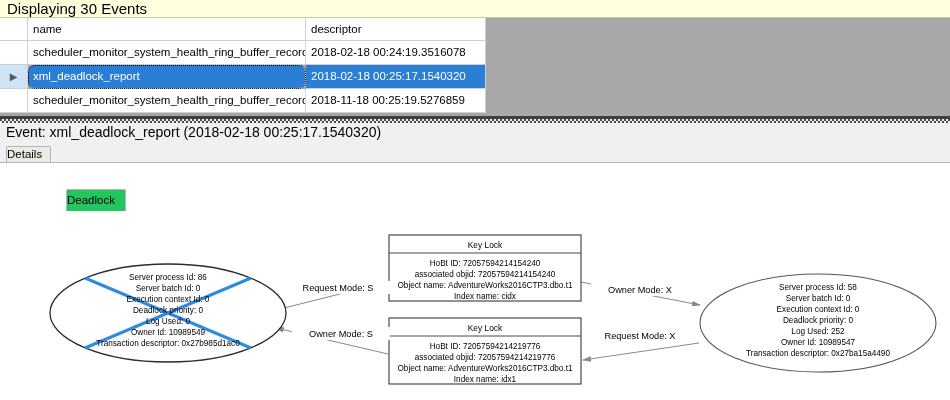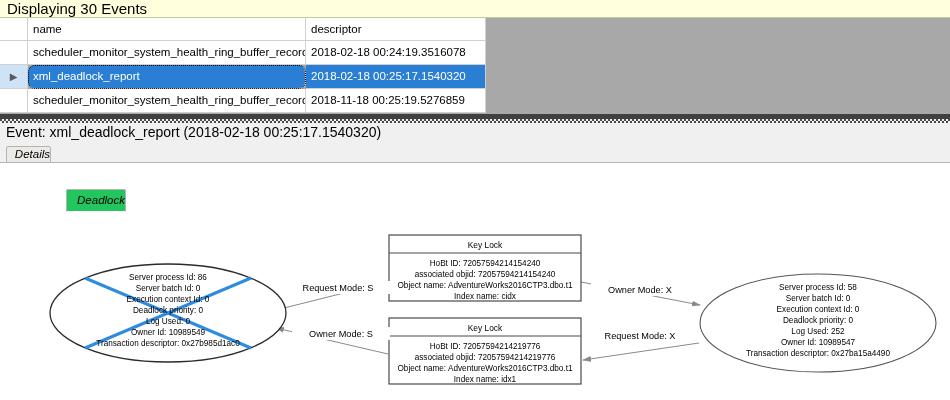--- a/index.html
+++ b/index.html
@@ -26,21 +26,21 @@
     color: #000;
     line-height: 17px;
     padding-left: 7px;
   }
 
   
   .grid {
     position: absolute; left: 0; top: 18px;
     width: 950px; height: 101px;
     background: #a8a8a8;
-    border-bottom: 5px solid #404040;
+    border-bottom: 3px solid #404040;
     box-sizing: border-box;
     overflow: hidden;
   }
   .grid-row {
     display: flex;
     height: 24px;
     box-sizing: border-box;
   }
   .grid-row.header { height: 23px; }
   .cell {
@@ -100,23 +100,22 @@
     width: 950px; height: 22px;
     background: #f0f0f0;
     border-bottom: 1px solid #b4b4b4;
     box-sizing: border-box;
   }
   .tab {
     position: absolute;
     box-sizing: border-box;
     font-size: 11.5px;
     color: #000;
-    text-align: right;
+    text-align: left;
     border: 1px solid #b4b4b4;
-    font-style: italic;
   }
   .tab.inactive {
     left: 6px; top: 5px;
     width: 45px; height: 17px;
     line-height: 15px;
     background: #eceae4;
     border-bottom: 1px solid #b4b4b4;
     border-radius: 2px 2px 0 0;
   }
   .tab.active {

